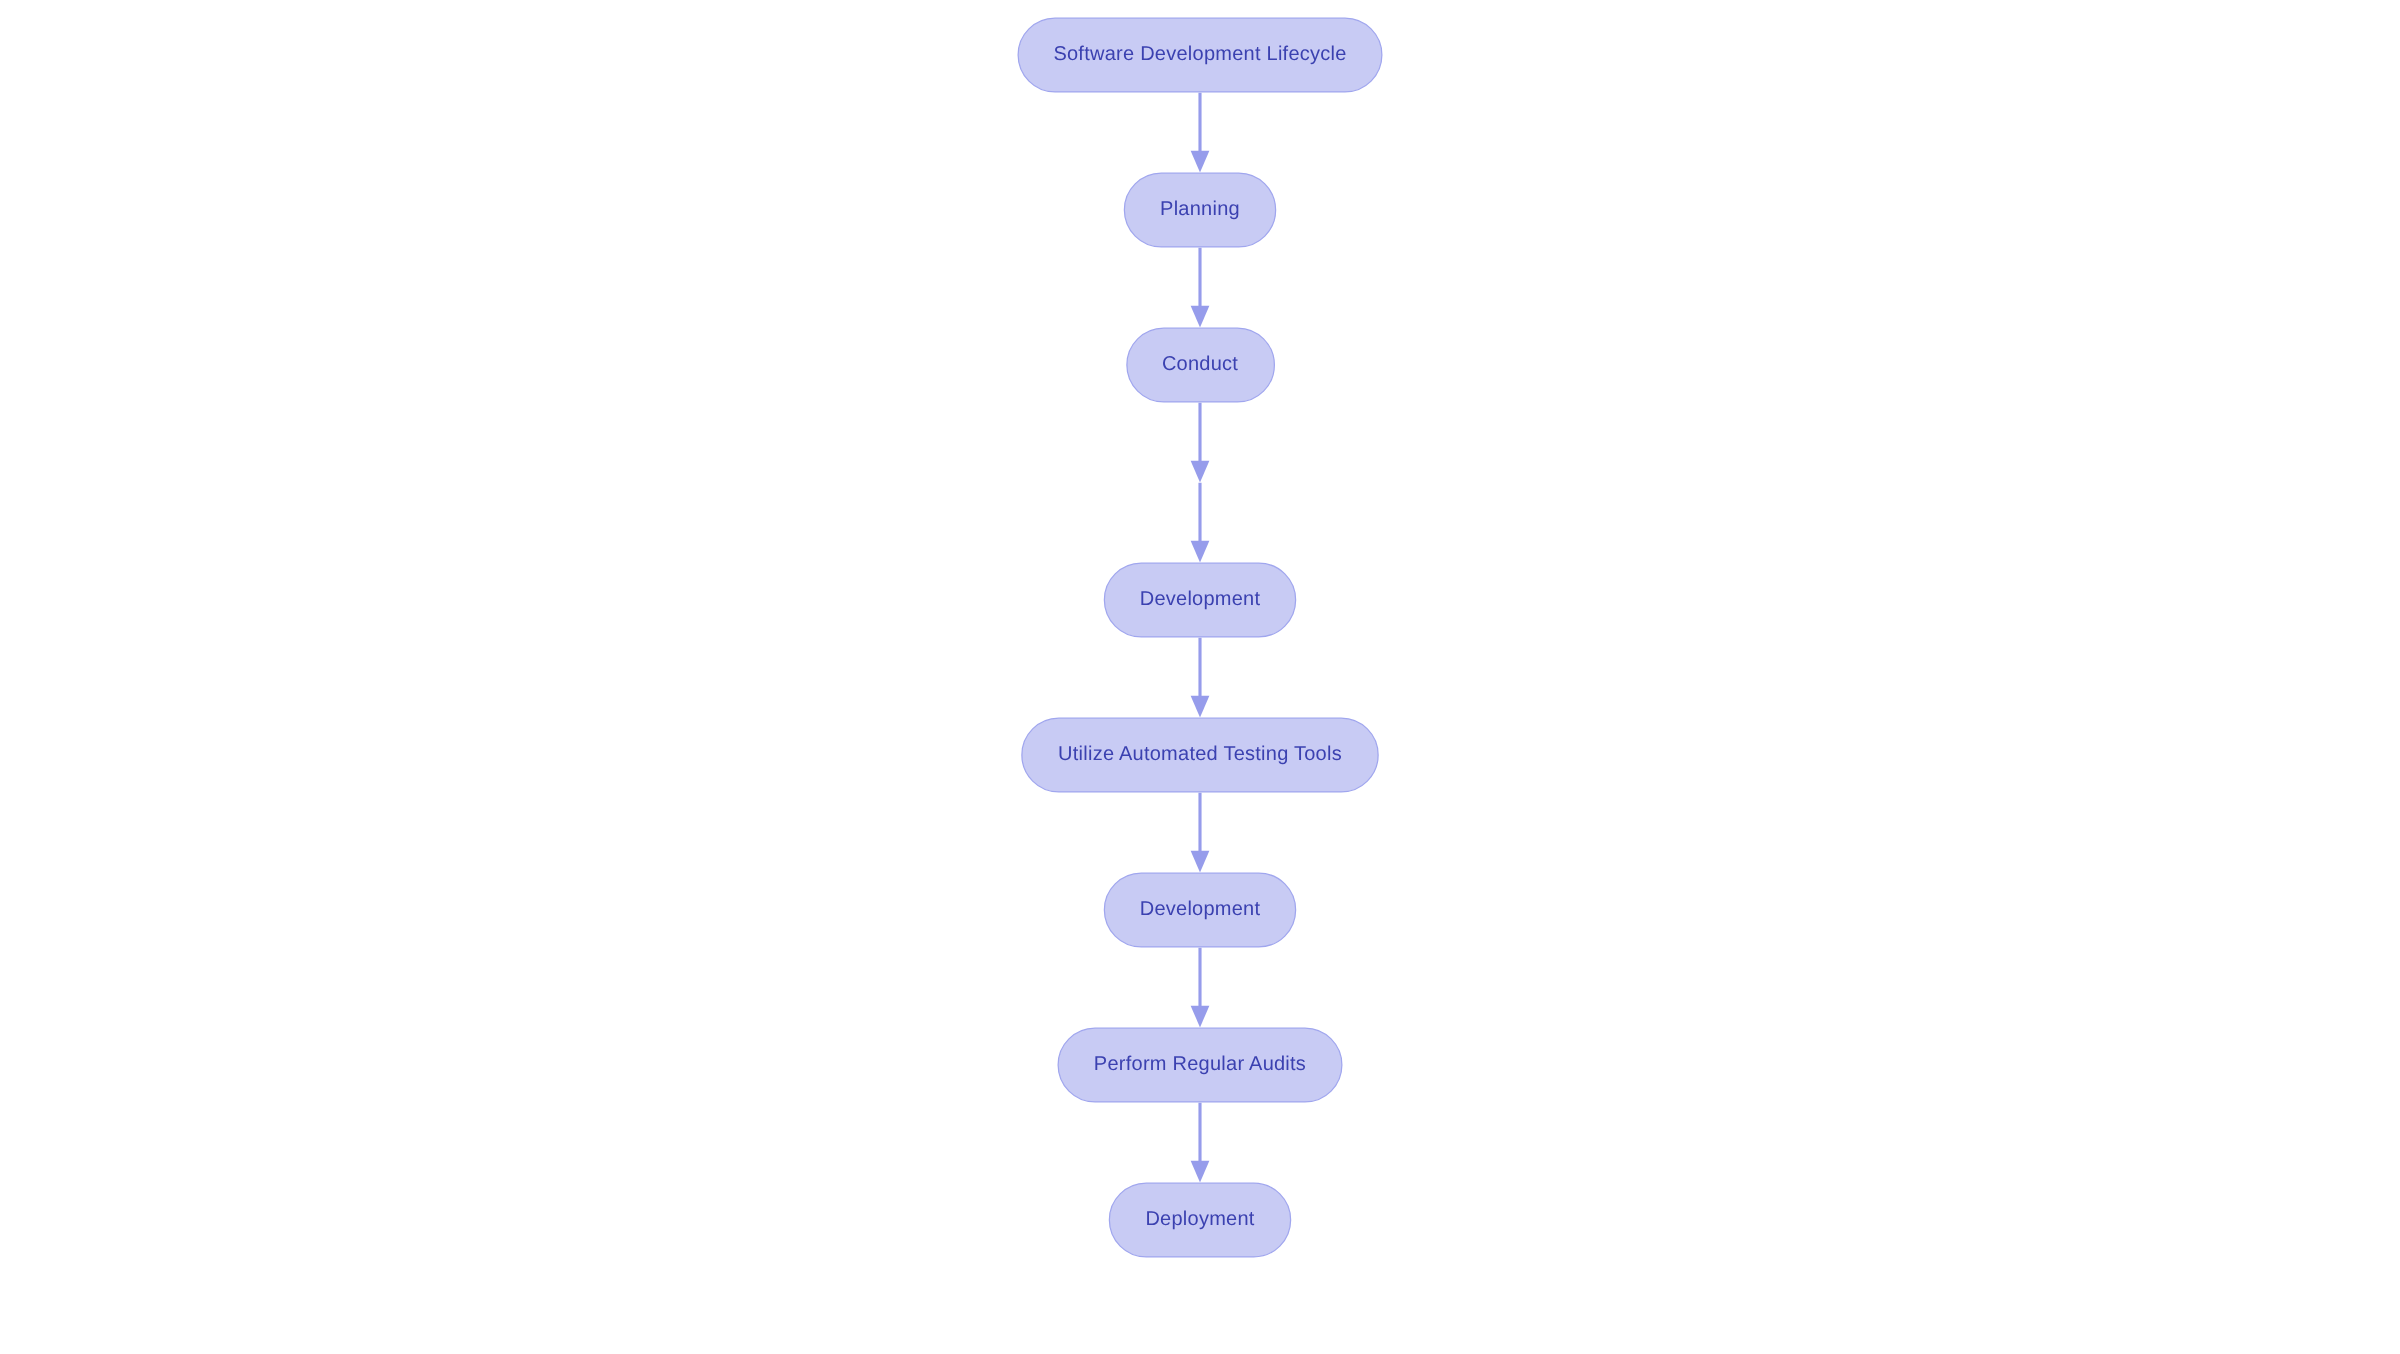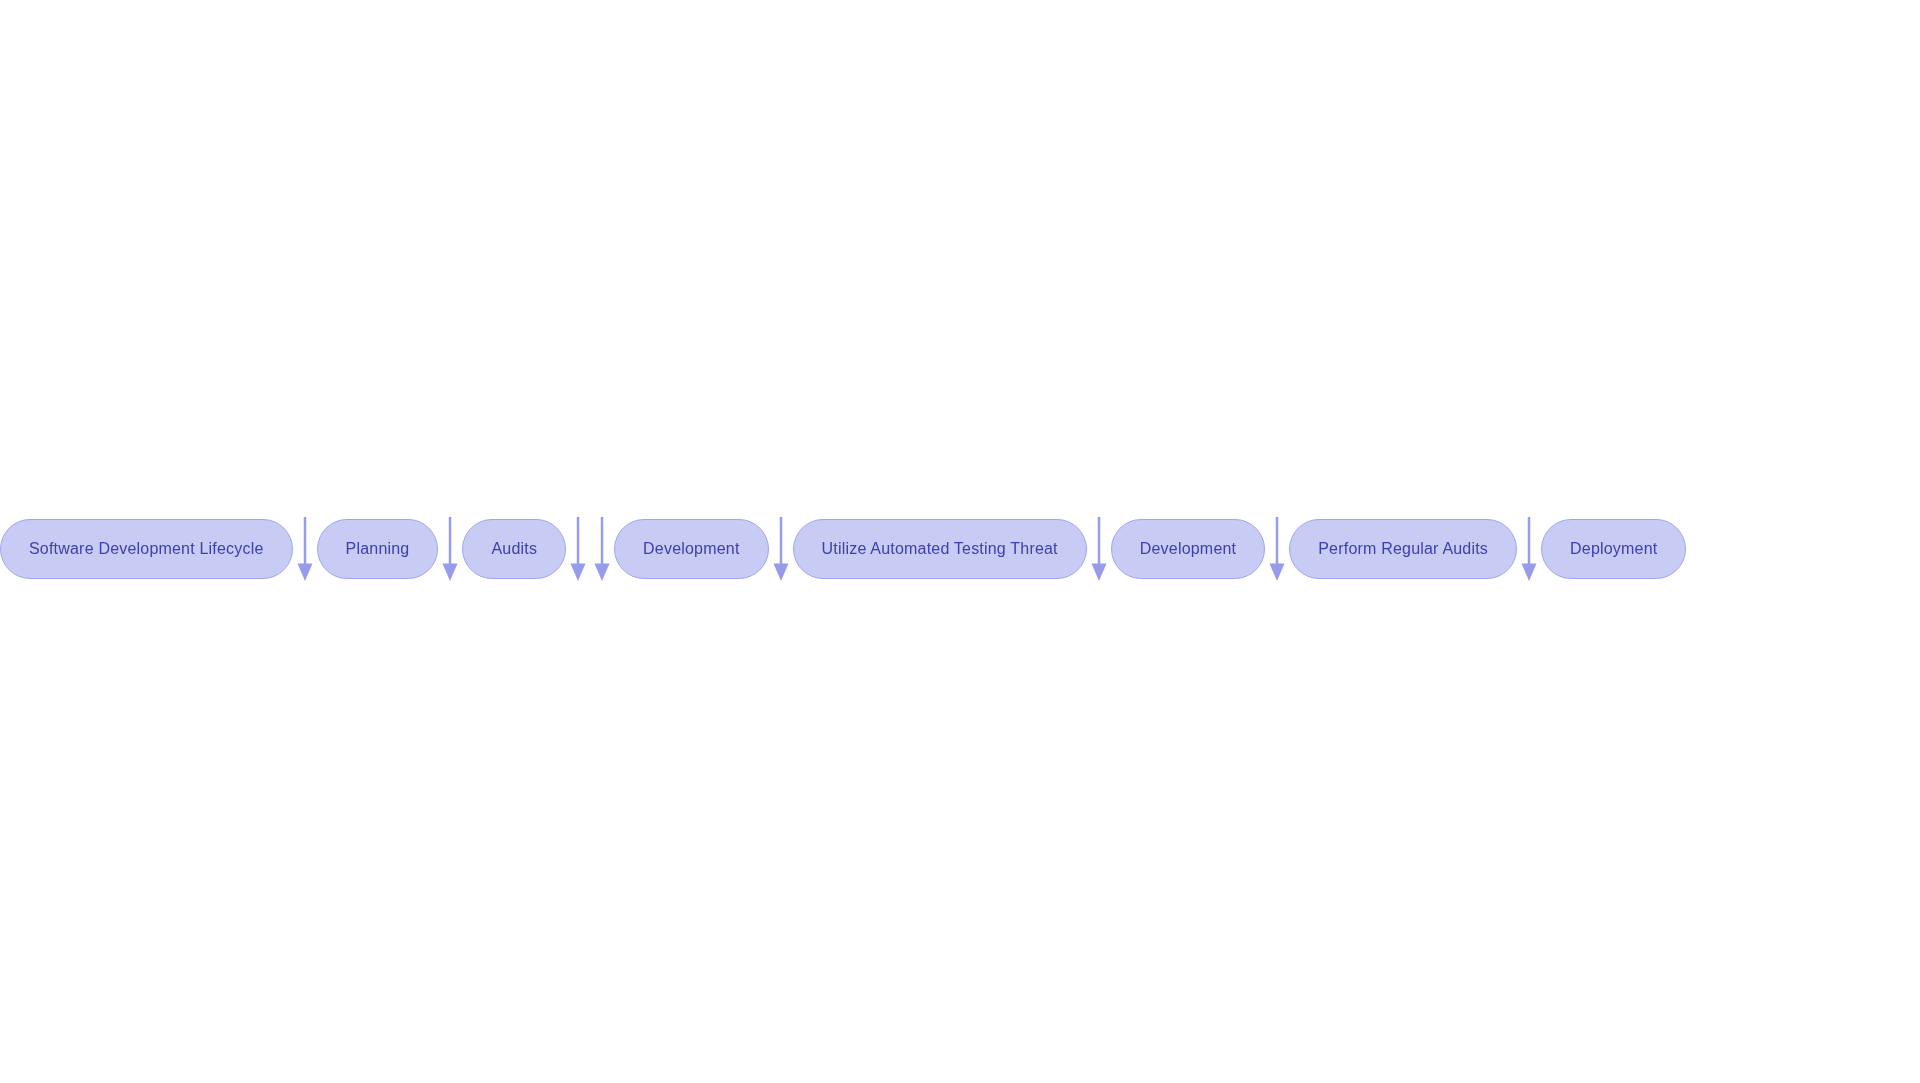--- a/index.html
+++ b/index.html
@@ -7,21 +7,21 @@
     padding: 0;
     background: #ffffff;
   }
   .canvas {
     position: relative;
     width: 1920px;
     height: 1083px;
     overflow: hidden;
     box-sizing: border-box;
     display: flex;
-    flex-direction: row;
+    flex-direction: column;
     align-items: center;
     padding-top: 14px;
     font-family: "Liberation Sans", sans-serif;
     background: var(--bg, #ffffff);
   }
   .flow-node {
     height: 60px;
     box-sizing: border-box;
     display: flex;
     align-items: center;
@@ -63,21 +63,21 @@
     <div class="flow-node">
       <span>Planning</span>
     </div>
     <div class="flow-arrow">
       <svg width="24" height="64" viewBox="0 0 24 64">
         <line x1="12" y1="0" x2="12" y2="48" stroke="#969ceb" stroke-width="2.5"></line>
         <polygon points="12,64 4.5,46.5 19.5,46.5" fill="#969ceb"></polygon>
       </svg>
     </div>
     <div class="flow-node">
-      <span>Audits</span>
+      <span>Conduct</span>
     </div>
     <div class="flow-arrow">
       <svg width="24" height="64" viewBox="0 0 24 64">
         <line x1="12" y1="0" x2="12" y2="48" stroke="#969ceb" stroke-width="2.5"></line>
         <polygon points="12,64 4.5,46.5 19.5,46.5" fill="#969ceb"></polygon>
       </svg>
     </div>
     <div class="flow-arrow">
       <svg width="24" height="64" viewBox="0 0 24 64">
         <line x1="12" y1="0" x2="12" y2="48" stroke="#969ceb" stroke-width="2.5"></line>
@@ -87,21 +87,21 @@
     <div class="flow-node">
       <span>Development</span>
     </div>
     <div class="flow-arrow">
       <svg width="24" height="64" viewBox="0 0 24 64">
         <line x1="12" y1="0" x2="12" y2="48" stroke="#969ceb" stroke-width="2.5"></line>
         <polygon points="12,64 4.5,46.5 19.5,46.5" fill="#969ceb"></polygon>
       </svg>
     </div>
     <div class="flow-node">
-      <span>Utilize Automated Testing Threat</span>
+      <span>Utilize Automated Testing Tools</span>
     </div>
     <div class="flow-arrow">
       <svg width="24" height="64" viewBox="0 0 24 64">
         <line x1="12" y1="0" x2="12" y2="48" stroke="#969ceb" stroke-width="2.5"></line>
         <polygon points="12,64 4.5,46.5 19.5,46.5" fill="#969ceb"></polygon>
       </svg>
     </div>
     <div class="flow-node">
       <span>Development</span>
     </div>

